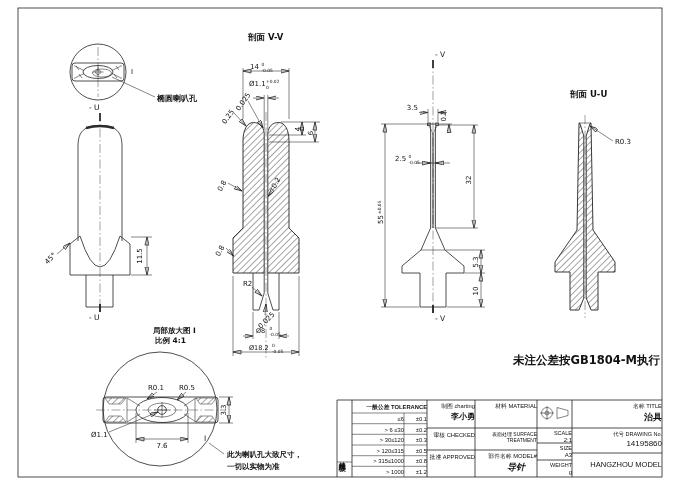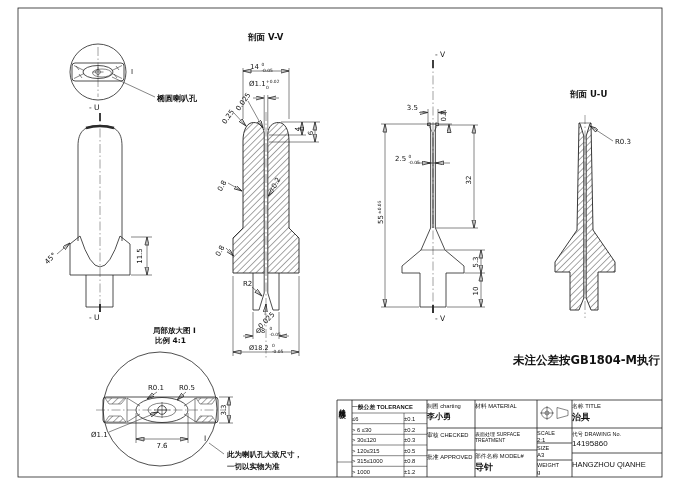--- a/index.html
+++ b/index.html
@@ -15,21 +15,21 @@
   .hq{fill:url(#h45);stroke:#222;stroke-width:.5;}
   text{fill:#111;font-family:"DejaVu Sans","Liberation Sans",sans-serif;stroke:none;}
   .dim{font-size:7px;}
   .dim65{font-size:6.5px;}
   .tol{font-size:4.4px;}
   .lbl{font-size:7.5px;}
   .ttl{font-size:8.5px;font-weight:bold;}
   .ttl2{font-size:7.5px;font-weight:bold;}
   .note{font-size:11.5px;font-weight:bold;}
   .cjk{font-weight:bold;font-size:8px;}
-  .tb{position:absolute;line-height:1.1;color:#111;text-align:left;}
+  .tb{position:absolute;line-height:1.1;color:#111;text-align:right;}
   .t58{font-size:5.8px;}
   .t50{font-size:5px;}
   .t55{font-size:5.5px;}
   .t60{font-size:6px;}
   .t80b{font-size:8px;font-weight:bold;}
   .t90b{font-size:9px;font-weight:bold;}
   .t75{font-size:7.5px;}
   .vert{writing-mode:vertical-lr;text-orientation:upright;font-size:7px;font-weight:bold;letter-spacing:1px;}
 </style>
 </head>
@@ -334,26 +334,26 @@
 <div class="tb t58" style="left:352px;top:468.8px;width:52px;">&gt; 1000</div>
 <div class="tb t58" style="left:404px;top:468.8px;width:23px;">±1.2</div>
 
 <div class="tb t58" style="left:427px;top:403px;width:48px;">制图 charting</div>
 <div class="tb t80b" style="left:427px;top:413px;width:48px;">李小勇</div>
 <div class="tb t58" style="left:475px;top:403px;width:62px;">材料 MATERIAL</div>
 <div class="tb t58" style="left:427px;top:432px;width:48px;">审核 CHECKED</div>
 <div class="tb t50" style="left:475px;top:432px;width:62px;">表面处理 SURFACE TREATMENT</div>
 <div class="tb t58" style="left:427px;top:454px;width:48px;">批准 APPROVED</div>
 <div class="tb t58" style="left:475px;top:453px;width:62px;">部件名称 MODEL#</div>
-<div class="tb t90b" style="left:475px;top:463px;width:50px;">导针</div>
+<div class="tb t90b" style="left:475px;top:463px;width:50px;font-style:italic;">导针</div>
 
 <div class="tb t58" style="left:572px;top:403px;width:90px;">名称 TITLE</div>
 <div class="tb t90b" style="left:572px;top:413px;width:90px;">治具</div>
 <div class="tb t55" style="left:537px;top:430px;width:35px;">SCALE</div>
 <div class="tb t60" style="left:537px;top:436.5px;width:35px;">2:1</div>
 <div class="tb t55" style="left:537px;top:445px;width:35px;">SIZE</div>
 <div class="tb t60" style="left:537px;top:452px;width:35px;">A3</div>
 <div class="tb t55" style="left:537px;top:462px;width:35px;">WEIGHT</div>
 <div class="tb t60" style="left:537px;top:469px;width:35px;">g</div>
 <div class="tb t55" style="left:572px;top:431px;width:90px;">代号 DRAWING No.</div>
 <div class="tb t80b" style="left:572px;top:440px;width:90px;font-weight:normal;">14195860</div>
-<div class="tb t75" style="left:572px;top:461px;width:90px;">HANGZHOU QIANHE</div>
+<div class="tb t75" style="left:572px;top:461px;width:90px;">HANGZHOU MODEL</div>
 </div>
 
 </body></html>

